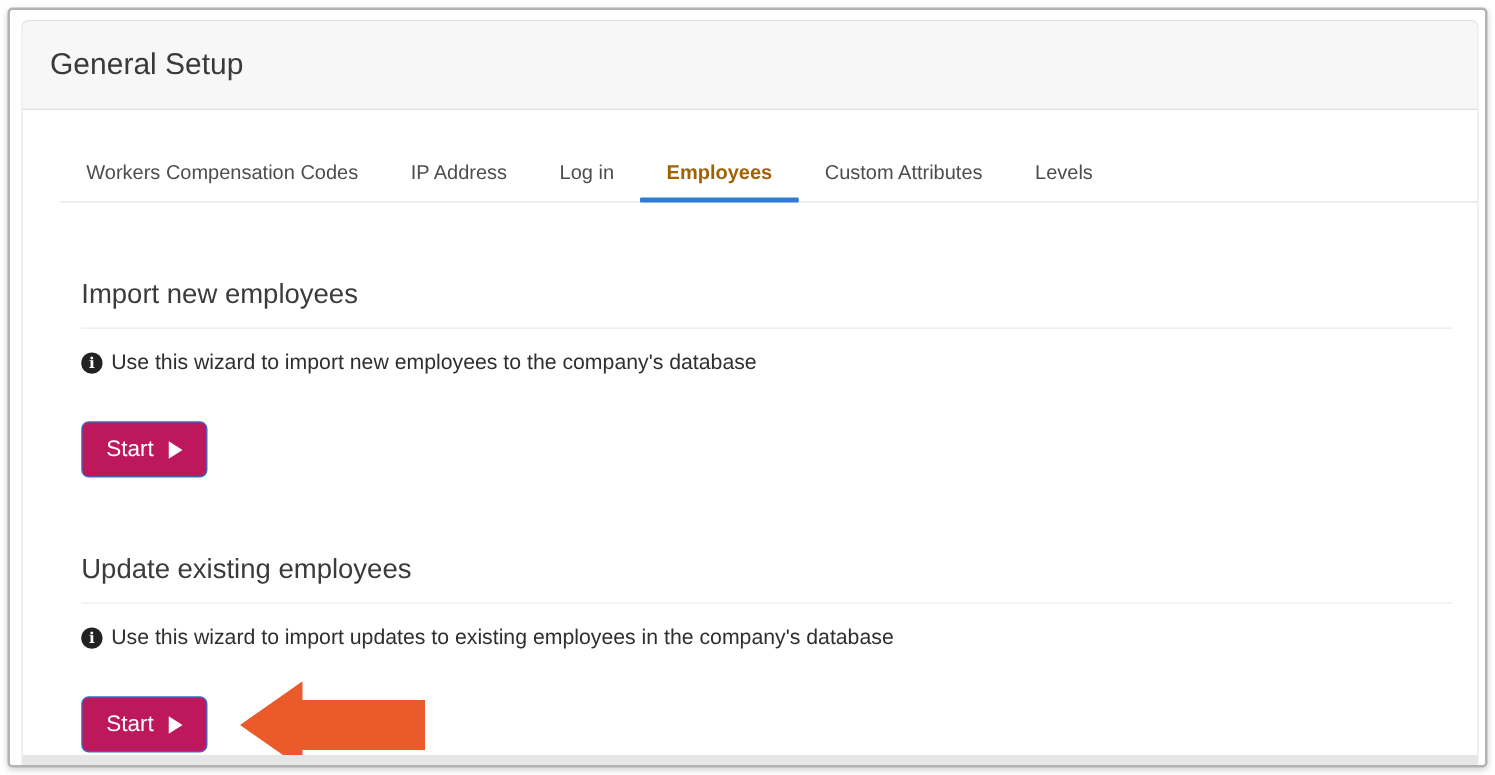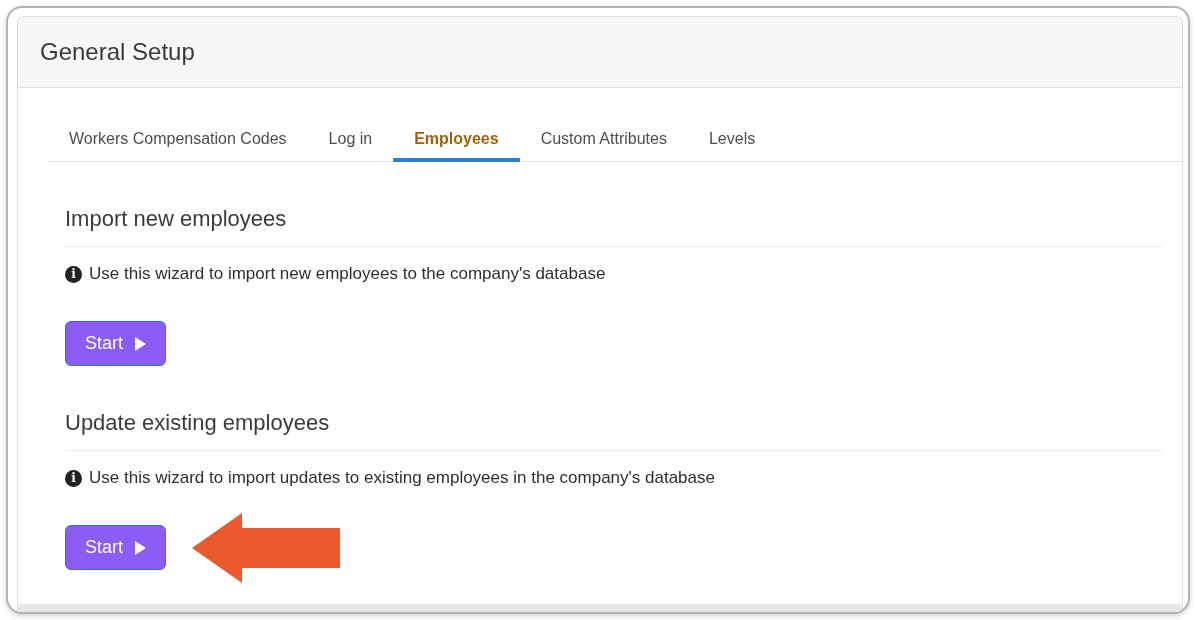--- a/index.html
+++ b/index.html
@@ -6,21 +6,21 @@
   html, body {
     width: 1196px; height: 620px;
     background: #ffffff;
     font-family: "Liberation Sans", sans-serif;
     overflow: hidden;
   }
   .frame {
     position: absolute;
     left: 6px; top: 6px; right: 6px; bottom: 6px;
     border: 2px solid #b3b3b3;
-    border-radius: 16px;
+    border-radius: 4px;
     background: #ffffff;
     overflow: hidden;
     box-shadow: 0 2px 5px rgba(0,0,0,0.18);
   }
   .panel {
     position: absolute;
     left: 9px; top: 8px; right: 5px; bottom: 0;
     border: 1px solid #dedede;
     border-bottom: none;
     border-radius: 6px 6px 0 0;
@@ -61,21 +61,21 @@
   }
   .tab.active::after {
     content: "";
     position: absolute;
     left: 0; right: 0; bottom: -1px;
     height: 4px;
     background: #2e7cd6;
     border-radius: 1px;
   }
   .section-heading {
-    margin-top: 44px;
+    margin-top: 60px;
     margin-right: 20px;
     font-size: 22px;
     font-weight: 400;
     color: #3b3b3b;
     padding-bottom: 14px;
     border-bottom: 1px solid #ececec;
   }
   .section-desc {
     margin-top: 17px;
     font-size: 17px;
@@ -99,21 +99,21 @@
     line-height: 1;
   }
   .button-row {
     margin-top: 37px;
     position: relative;
     height: 45px;
   }
   .start-button {
     height: 45px;
     padding: 0 19px;
-    background: #8b5cf6;
+    background: #be185d;
     border: 1px solid #3270cb;
     border-radius: 6px;
     color: #ffffff;
     font-size: 18px;
     font-family: "Liberation Sans", sans-serif;
     display: inline-flex;
     align-items: center;
     gap: 12px;
     cursor: pointer;
   }
@@ -145,20 +145,21 @@
   <div class="panel">
 
     <div class="panel-header">
       <div class="page-title">General Setup</div>
     </div>
 
     <div class="panel-body">
 
       <div class="tab-bar">
         <span class="tab">Workers Compensation Codes</span>
+        <span class="tab">IP Address</span>
         <span class="tab">Log in</span>
         <span class="tab active">Employees</span>
         <span class="tab">Custom Attributes</span>
         <span class="tab">Levels</span>
       </div>
 
       <div>
         <h2 class="section-heading">Import new employees</h2>
         <p class="section-desc">
           <span class="info-icon">i</span>

